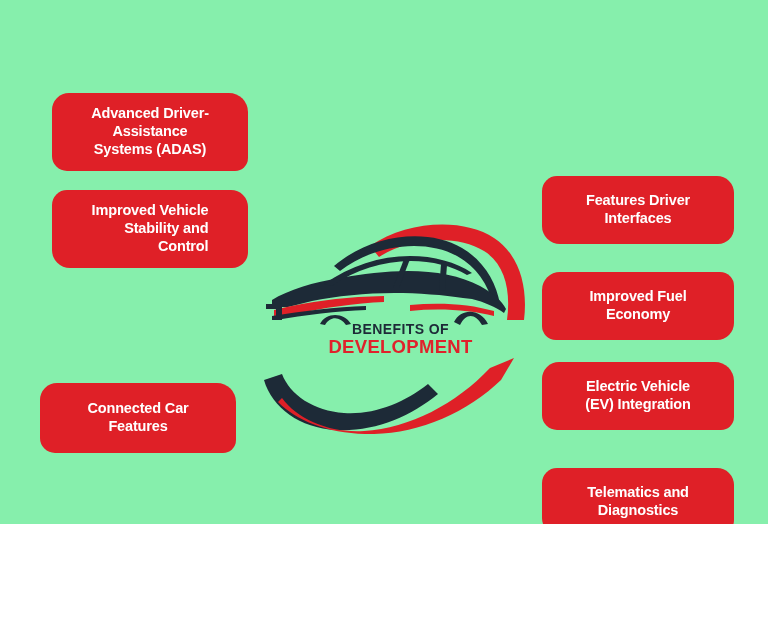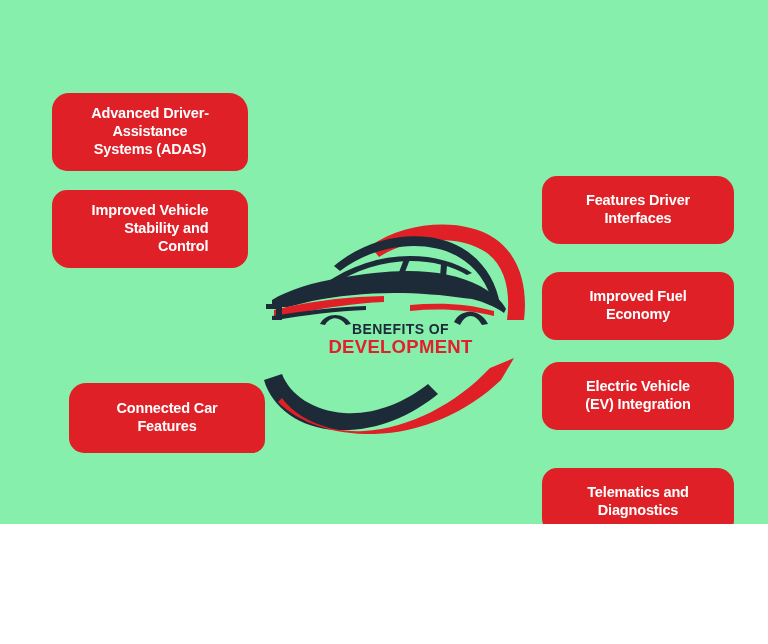--- a/index.html
+++ b/index.html
@@ -43,21 +43,21 @@
 
   
   .skew-a { border-radius: 17px 19px 13px 15px; }
   .skew-b { border-radius: 15px 17px 16px 18px; }
   .skew-c { border-radius: 18px 14px 17px 14px; }
 
   
   #pill-adas        { left: 52px;  top: 93px;  width: 196px; height: 78px; }
   #pill-stability   { left: 52px;  top: 190px; width: 196px; height: 78px; text-align: right; }
   #pill-predictive  { left: 52px;  top: 286px; width: 192px; height: 68px; }
-  #pill-connected   { left: 69px;  top: 383px; width: 196px; height: 70px; }
+  #pill-connected   { left: 40px;  top: 383px; width: 196px; height: 70px; }
   #pill-personal    { left: 52px;  top: 480px; width: 192px; height: 70px; }
 
   
   #pill-interfaces  { left: 542px; top: 176px; width: 192px; height: 68px; }
   #pill-fuel        { left: 542px; top: 272px; width: 192px; height: 68px; }
   #pill-ev          { left: 542px; top: 362px; width: 192px; height: 68px; }
   #pill-telematics  { left: 542px; top: 468px; width: 192px; height: 68px; }
 
   
   #emblem {

